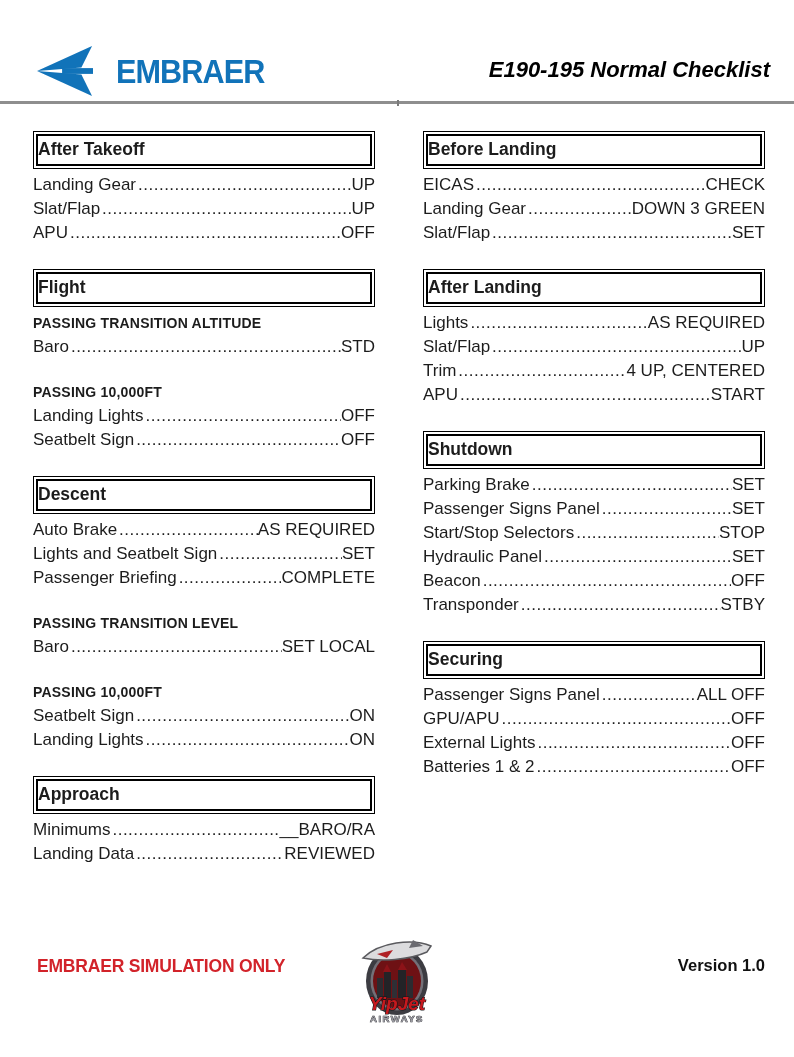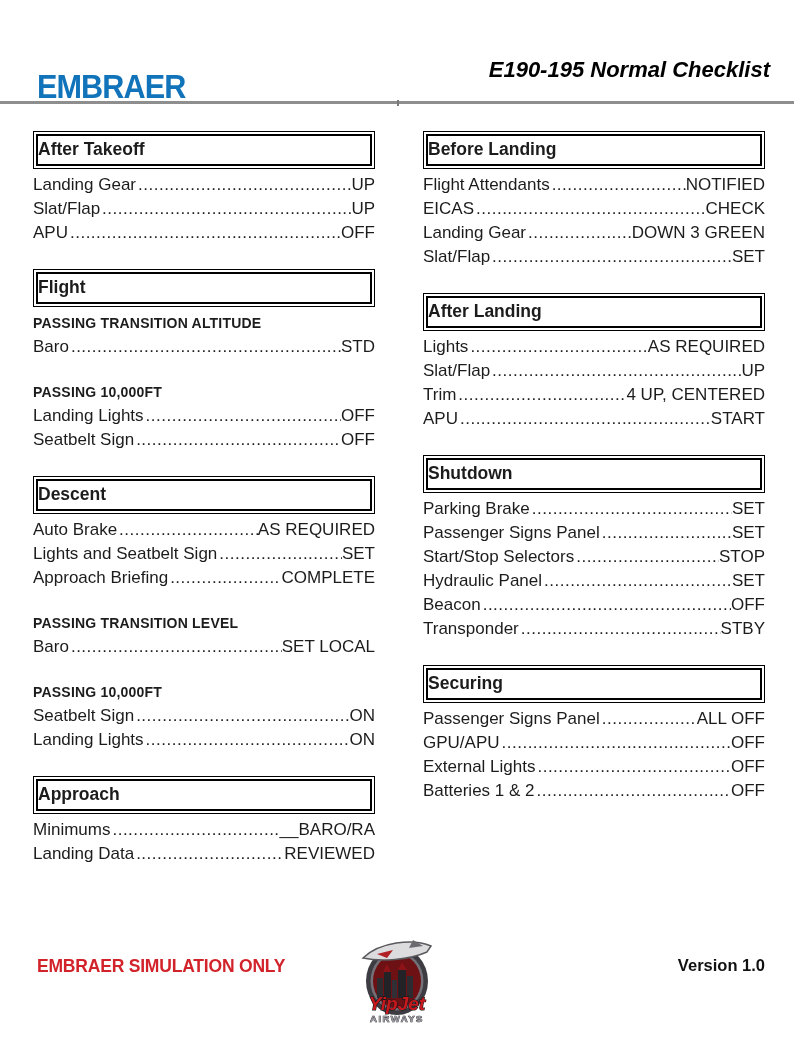--- a/index.html
+++ b/index.html
@@ -2,21 +2,21 @@
 <html style="--embraer-blue: #1173b9; --warning-red: #d2232a; --rule-gray: #8e8e8e;"><head>
 <meta charset="utf-8">
 <style>
   html,body { margin:0; padding:0; background:#ffffff; }
   #page {
     position:relative; width:794px; height:1057px; background:#fff;
     font-family:"Liberation Sans", sans-serif; color:#1c1c1c; overflow:hidden;
   }
 
   
-  .logo { position:absolute; left:37px; top:44px; height:54px; display:flex; align-items:center; gap:23px;flex-direction:column; }
+  .logo { position:absolute; left:37px; top:44px; height:54px; display:flex; align-items:center; gap:23px; }
   .logo svg { display:block; }
   .wordmark {
     color:var(--embraer-blue,#1173b9); font-weight:700; font-size:34px; letter-spacing:-1px;
     transform:scaleX(.9); transform-origin:left center; white-space:nowrap;
   }
   .page-title {
     position:absolute; right:24px; top:57px; margin:0;
     font-style:italic; font-weight:700; font-size:22px; color:#000000; white-space:nowrap;
   }
   .rule { position:absolute; left:0; right:0; top:101px; height:3px; background:var(--rule-gray,#8e8e8e); }
@@ -115,21 +115,21 @@
               <span class="lbl">Auto Brake</span>
               <span class="leader"></span>
               <span class="val">AS REQUIRED</span>
             </div>
             <div class="row">
               <span class="lbl">Lights and Seatbelt Sign</span>
               <span class="leader"></span>
               <span class="val">SET</span>
             </div>
             <div class="row">
-              <span class="lbl">Approach Briefing</span>
+              <span class="lbl">Passenger Briefing</span>
               <span class="leader"></span>
               <span class="val">COMPLETE</span>
             </div>
             <div class="spacer"></div>
             <div class="subhead">PASSING TRANSITION LEVEL</div>
             <div class="row">
               <span class="lbl">Baro</span>
               <span class="leader"></span>
               <span class="val">SET LOCAL</span>
             </div>
@@ -164,25 +164,20 @@
             </div>
           </div>
         </section>
       </div>
     <div class="col">
         <section class="section">
           <div class="hbox">
             <div class="hbox-inner"><span class="htitle">Before Landing</span></div>
           </div>
           <div class="entries">
-            <div class="row">
-              <span class="lbl">Flight Attendants</span>
-              <span class="leader"></span>
-              <span class="val">NOTIFIED</span>
-            </div>
             <div class="row">
               <span class="lbl">EICAS</span>
               <span class="leader"></span>
               <span class="val">CHECK</span>
             </div>
             <div class="row">
               <span class="lbl">Landing Gear</span>
               <span class="leader"></span>
               <span class="val">DOWN 3 GREEN</span>
             </div>

